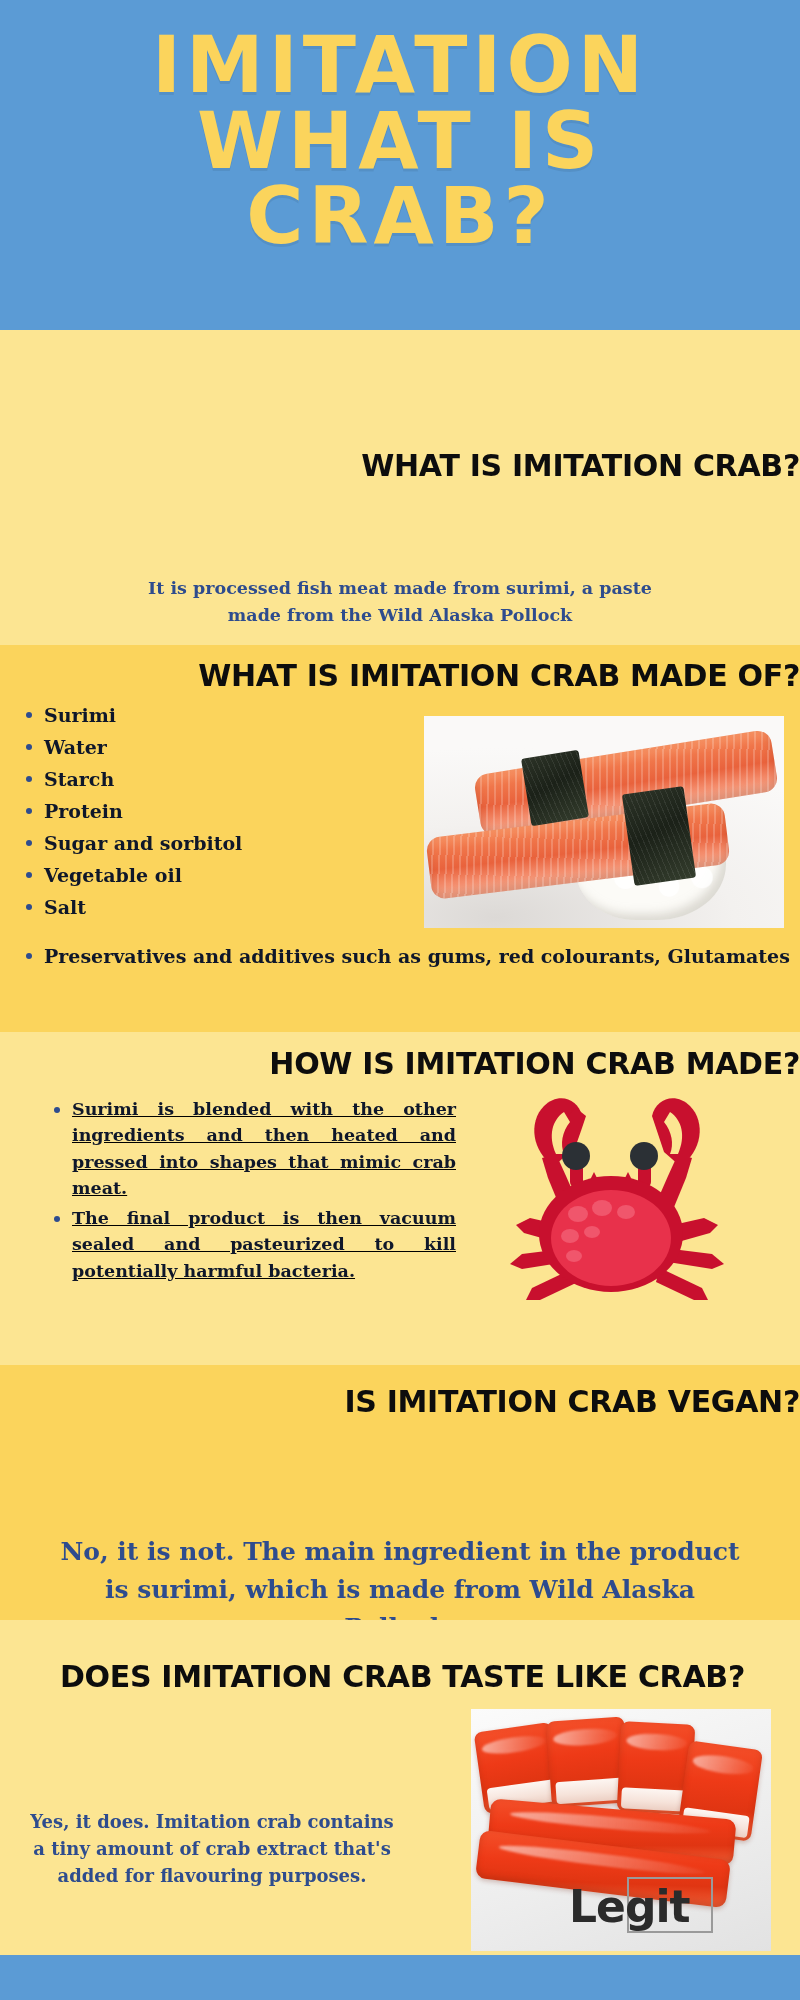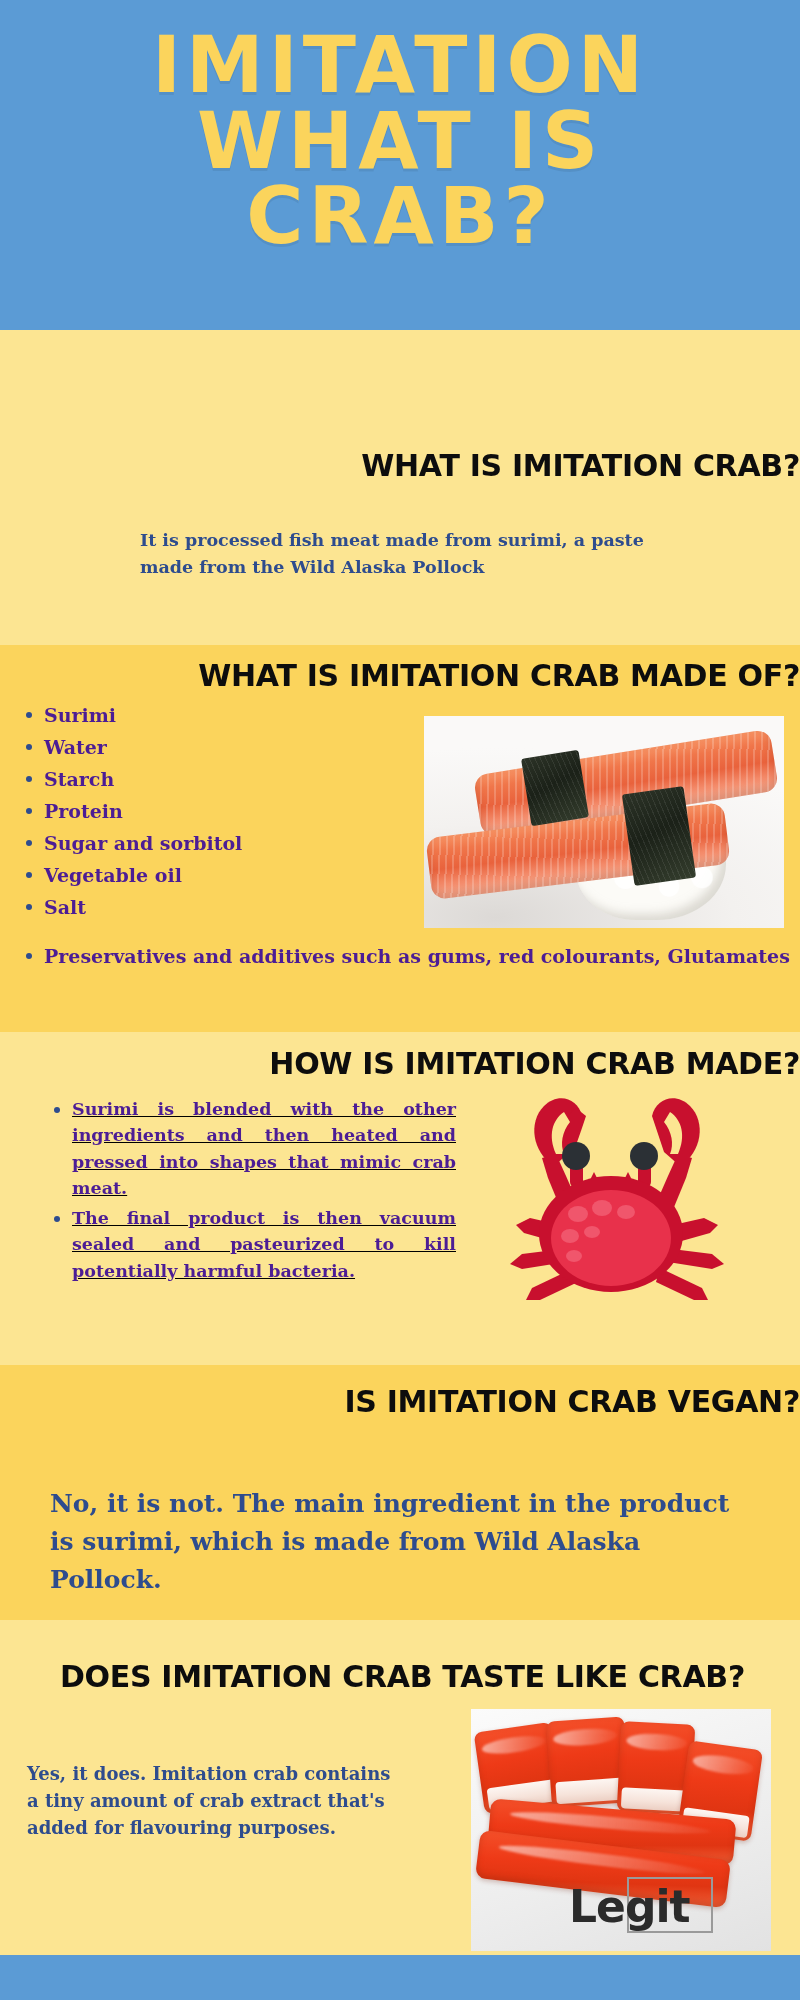--- a/index.html
+++ b/index.html
@@ -47,29 +47,29 @@
 
   
   .body-copy {
     position:absolute;
     color:#2E4C8E;
     font-family:"DejaVu Serif", serif;
     font-size:17.5px;
     line-height:1.52;
     font-weight:bold;
   }
-  .center { text-align:left; }
+  .center { text-align:center;margin-top:48px; }
   .justify { text-align:justify;margin-top:19px; }
 
   ul.bullets { list-style:none; }
   ul.bullets li {
     position:relative;
     padding-left:26px;
     margin-bottom:2px;
-    color:#4c1d95;
+    color:#0f172a;
     font-family:"DejaVu Serif", serif;
     font-weight:bold;
   }
   ul.bullets li::before {
     content:"";
     position:absolute; left:8px; top:0.62em;
     width:6px; height:6px; border-radius:50%;
     background:#2E4C8E;
   }
   ul.bullets.ingr li { font-size:19px; line-height:1.58; }

